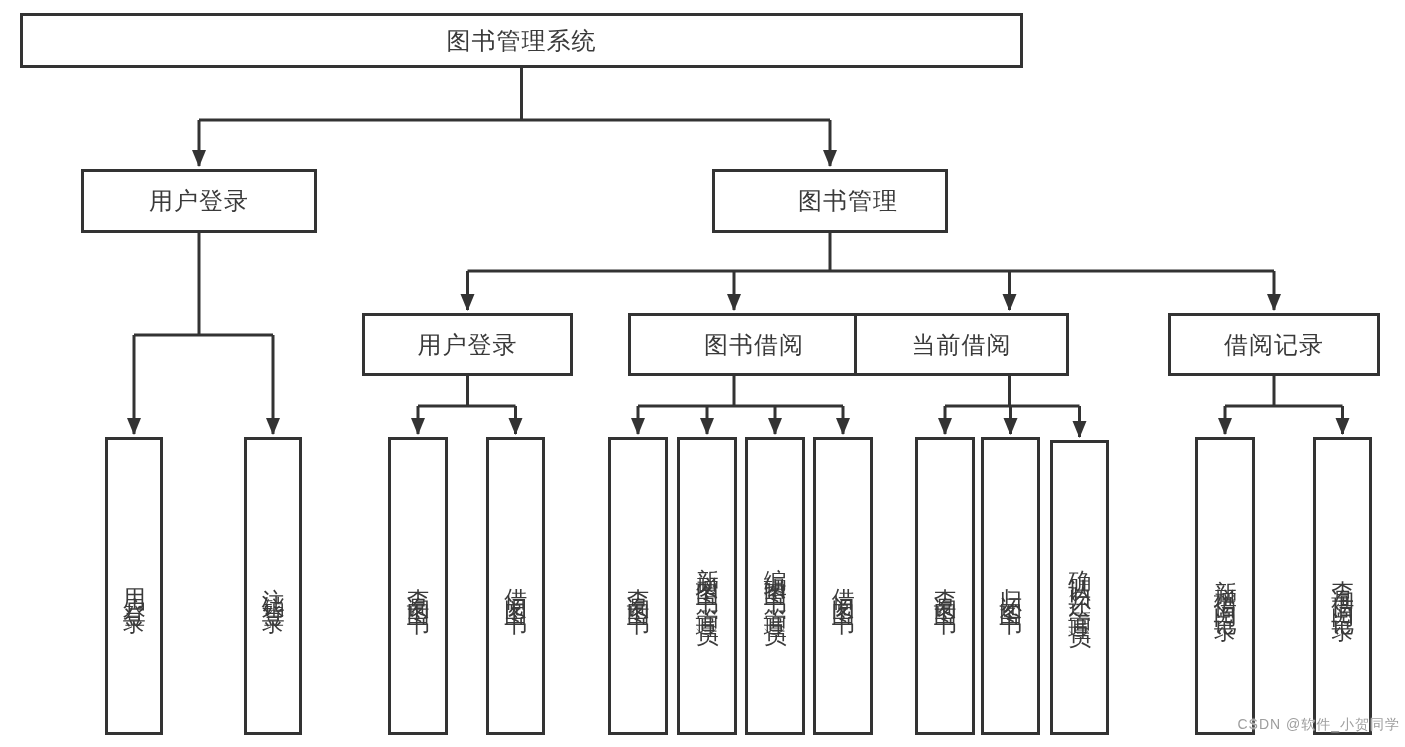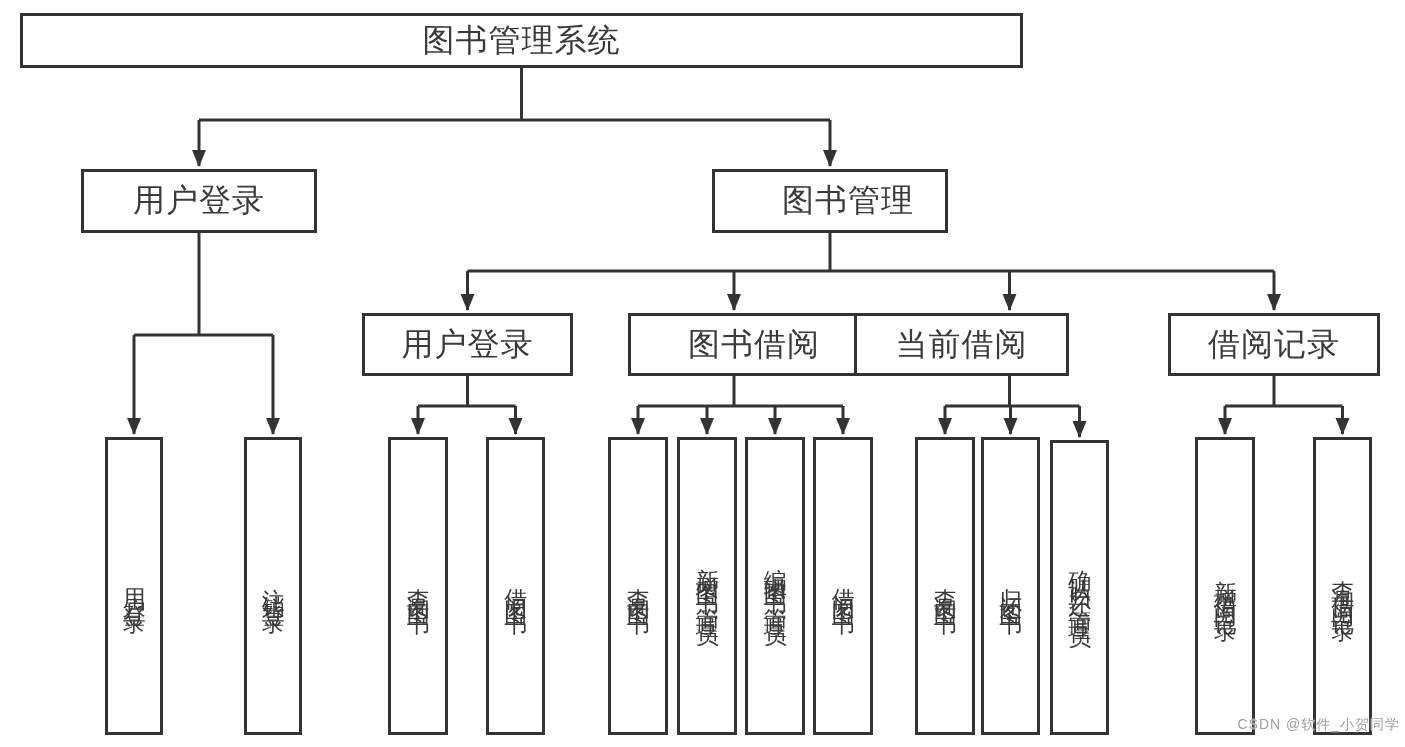--- a/index.html
+++ b/index.html
@@ -25,21 +25,21 @@
     position: absolute;
     box-sizing: border-box;
     border: 3px solid #333333;
     background: #ffffff;
     display: flex;
     align-items: center;
     justify-content: center;
     color: #3a3a3a;
   }
   .box .h-label {
-    font-size: 32px;
+    font-size: 24px;
     letter-spacing: 1px;
     color: #3a3a3a;
     white-space: nowrap;
   }
   .box .v-label {
     writing-mode: vertical-rl;
     text-orientation: mixed;
     font-size: 23px;
     line-height: 1.1;
     letter-spacing: 8px;

